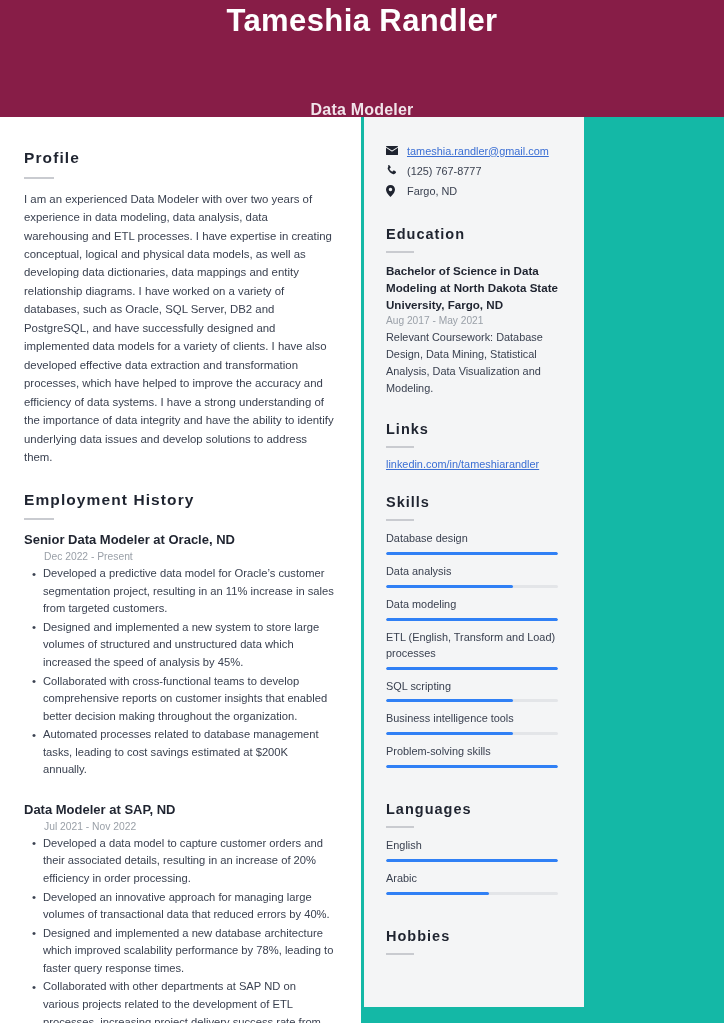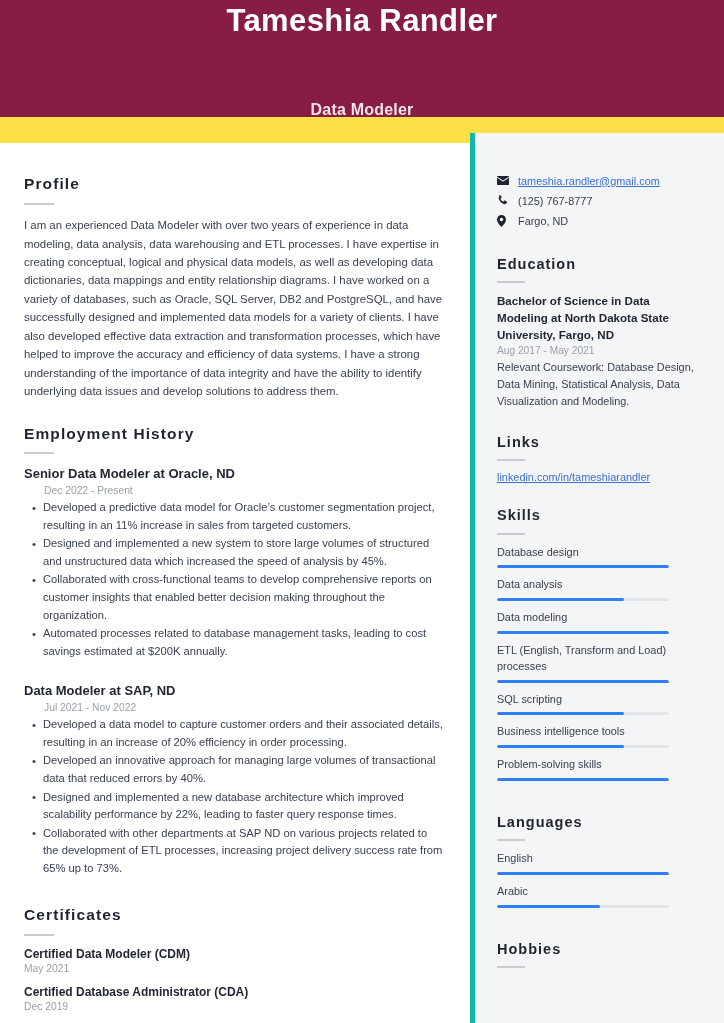--- a/index.html
+++ b/index.html
@@ -9,21 +9,21 @@
     height: 1023px;
     background: #ffffff;
     font-family: "Liberation Sans", sans-serif;
     overflow: hidden;
   }
 
   .page {
     position: relative;
     width: 724px;
     height: 1023px;
-    background: #fde047;
+    background: #14b8a6;
   }
 
   
   .header {
     width: 724px;
     height: 117px;
     background: #871D47;
     display: flex;
     flex-direction: column;
     align-items: center;
@@ -47,36 +47,36 @@
     color: #f1e3e9;
     font-size: 16px;
     font-weight: bold;
     letter-spacing: 0.2px;
     margin-top: 46px;
   }
 
   
   .body {
     display: flex;
-    width: 724px;
+    width: 584px;
     height: 906px;
-    align-items: flex-end;
+    align-items: flex-start;
   }
 
   .main {
     width: 470px;
     background: #ffffff;
     padding: 32px 27px 0 24px;
   }
 
   .sidebar {
     width: 254px;
     background: #F4F5F6;
-    border-left: 5px solid #14b8a6;
-    padding: 40px 26px 0 22px;
+    border-left: 3px solid #14b8a6;
+    padding: 26px 26px 0 22px;
     height: 890px;
   }
 
   
   .sec-title {
     font-size: 15.5px;
     font-weight: bold;
     color: #1F2430;
     letter-spacing: 1.1px;
     line-height: 1.2;
@@ -265,21 +265,21 @@
         </div>
 
         <div class="block-gap-sm"></div>
 
         <div class="job">
           <div class="job-title">Data Modeler at SAP, ND</div>
           <div class="job-date">Jul 2021 - Nov 2022</div>
           <ul class="bullets">
             <li>Developed a data model to capture customer orders and their associated details, resulting in an increase of 20% efficiency in order processing.</li>
             <li>Developed an innovative approach for managing large volumes of transactional data that reduced errors by 40%.</li>
-            <li>Designed and implemented a new database architecture which improved scalability performance by 22%, leading to faster query response times.</li>
+            <li>Designed and implemented a new database architecture which improved scalability performance by 78%, leading to faster query response times.</li>
             <li>Collaborated with other departments at SAP ND on various projects related to the development of ETL processes, increasing project delivery success rate from 65% up to 73%.</li>
           </ul>
         </div>
       </div>
 
       <div class="block-gap"></div>
 
       <div>
         <div class="sec-title">Certificates</div>
         <div class="sec-rule"></div>

